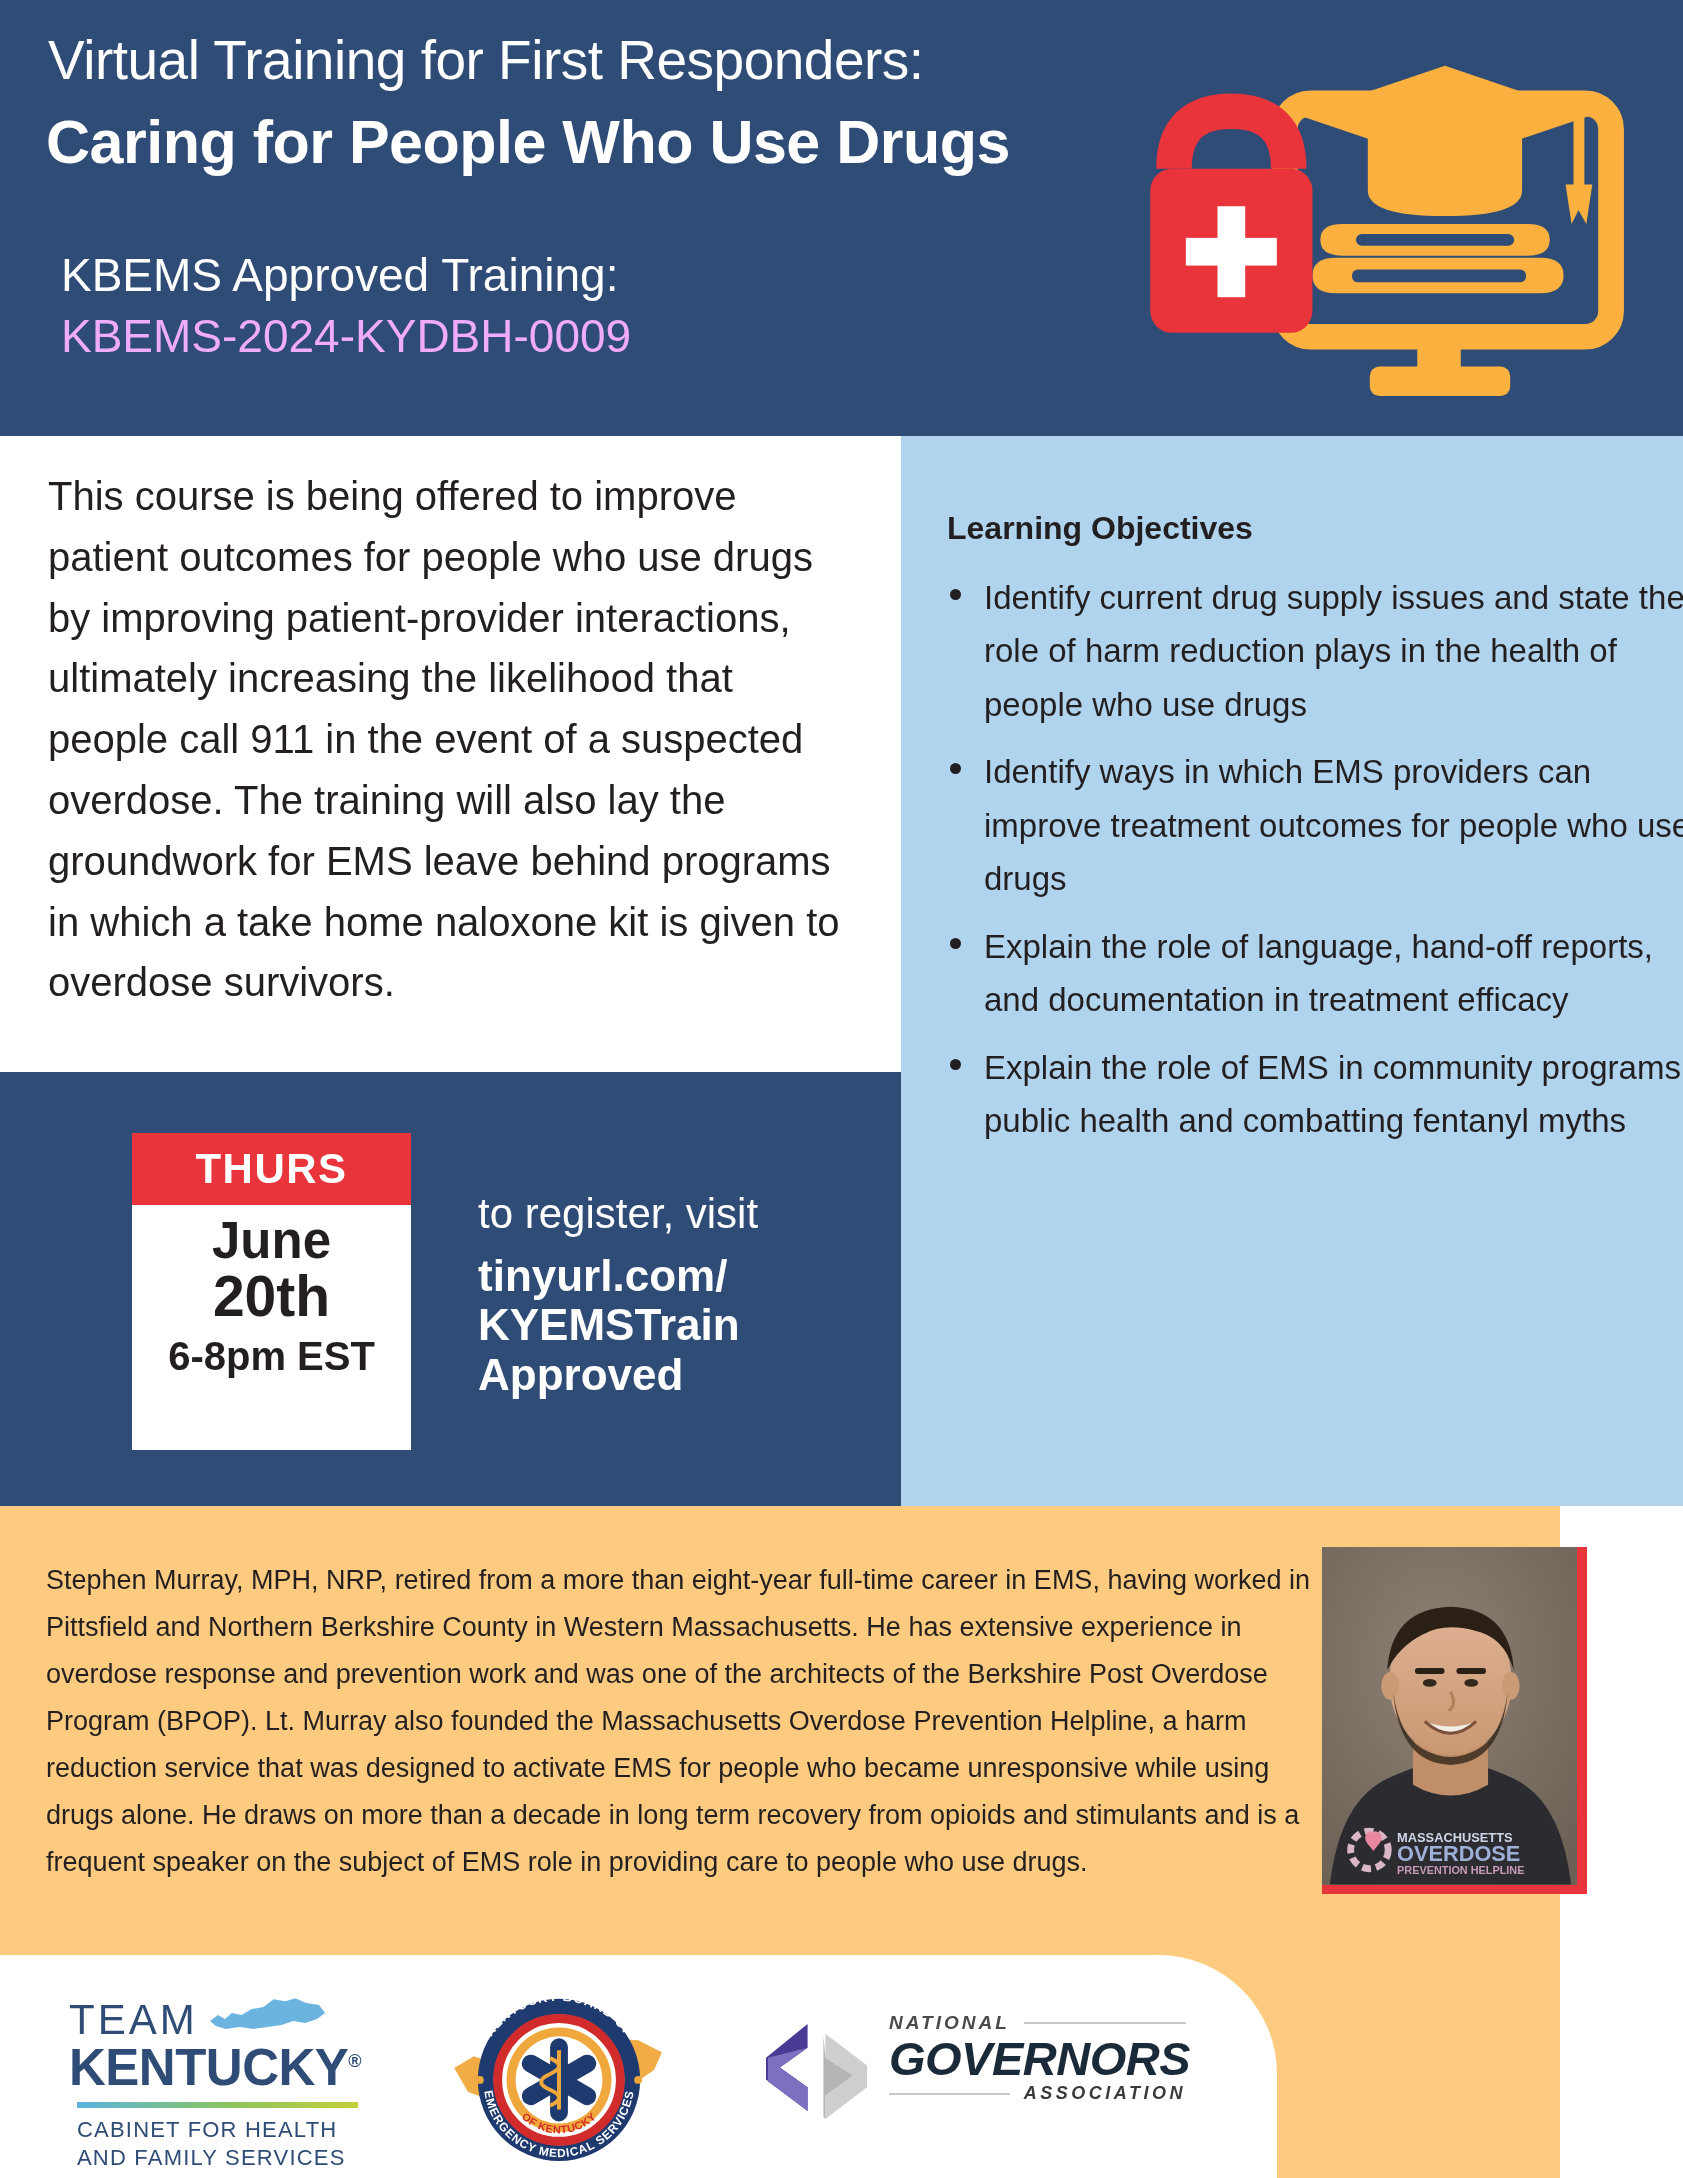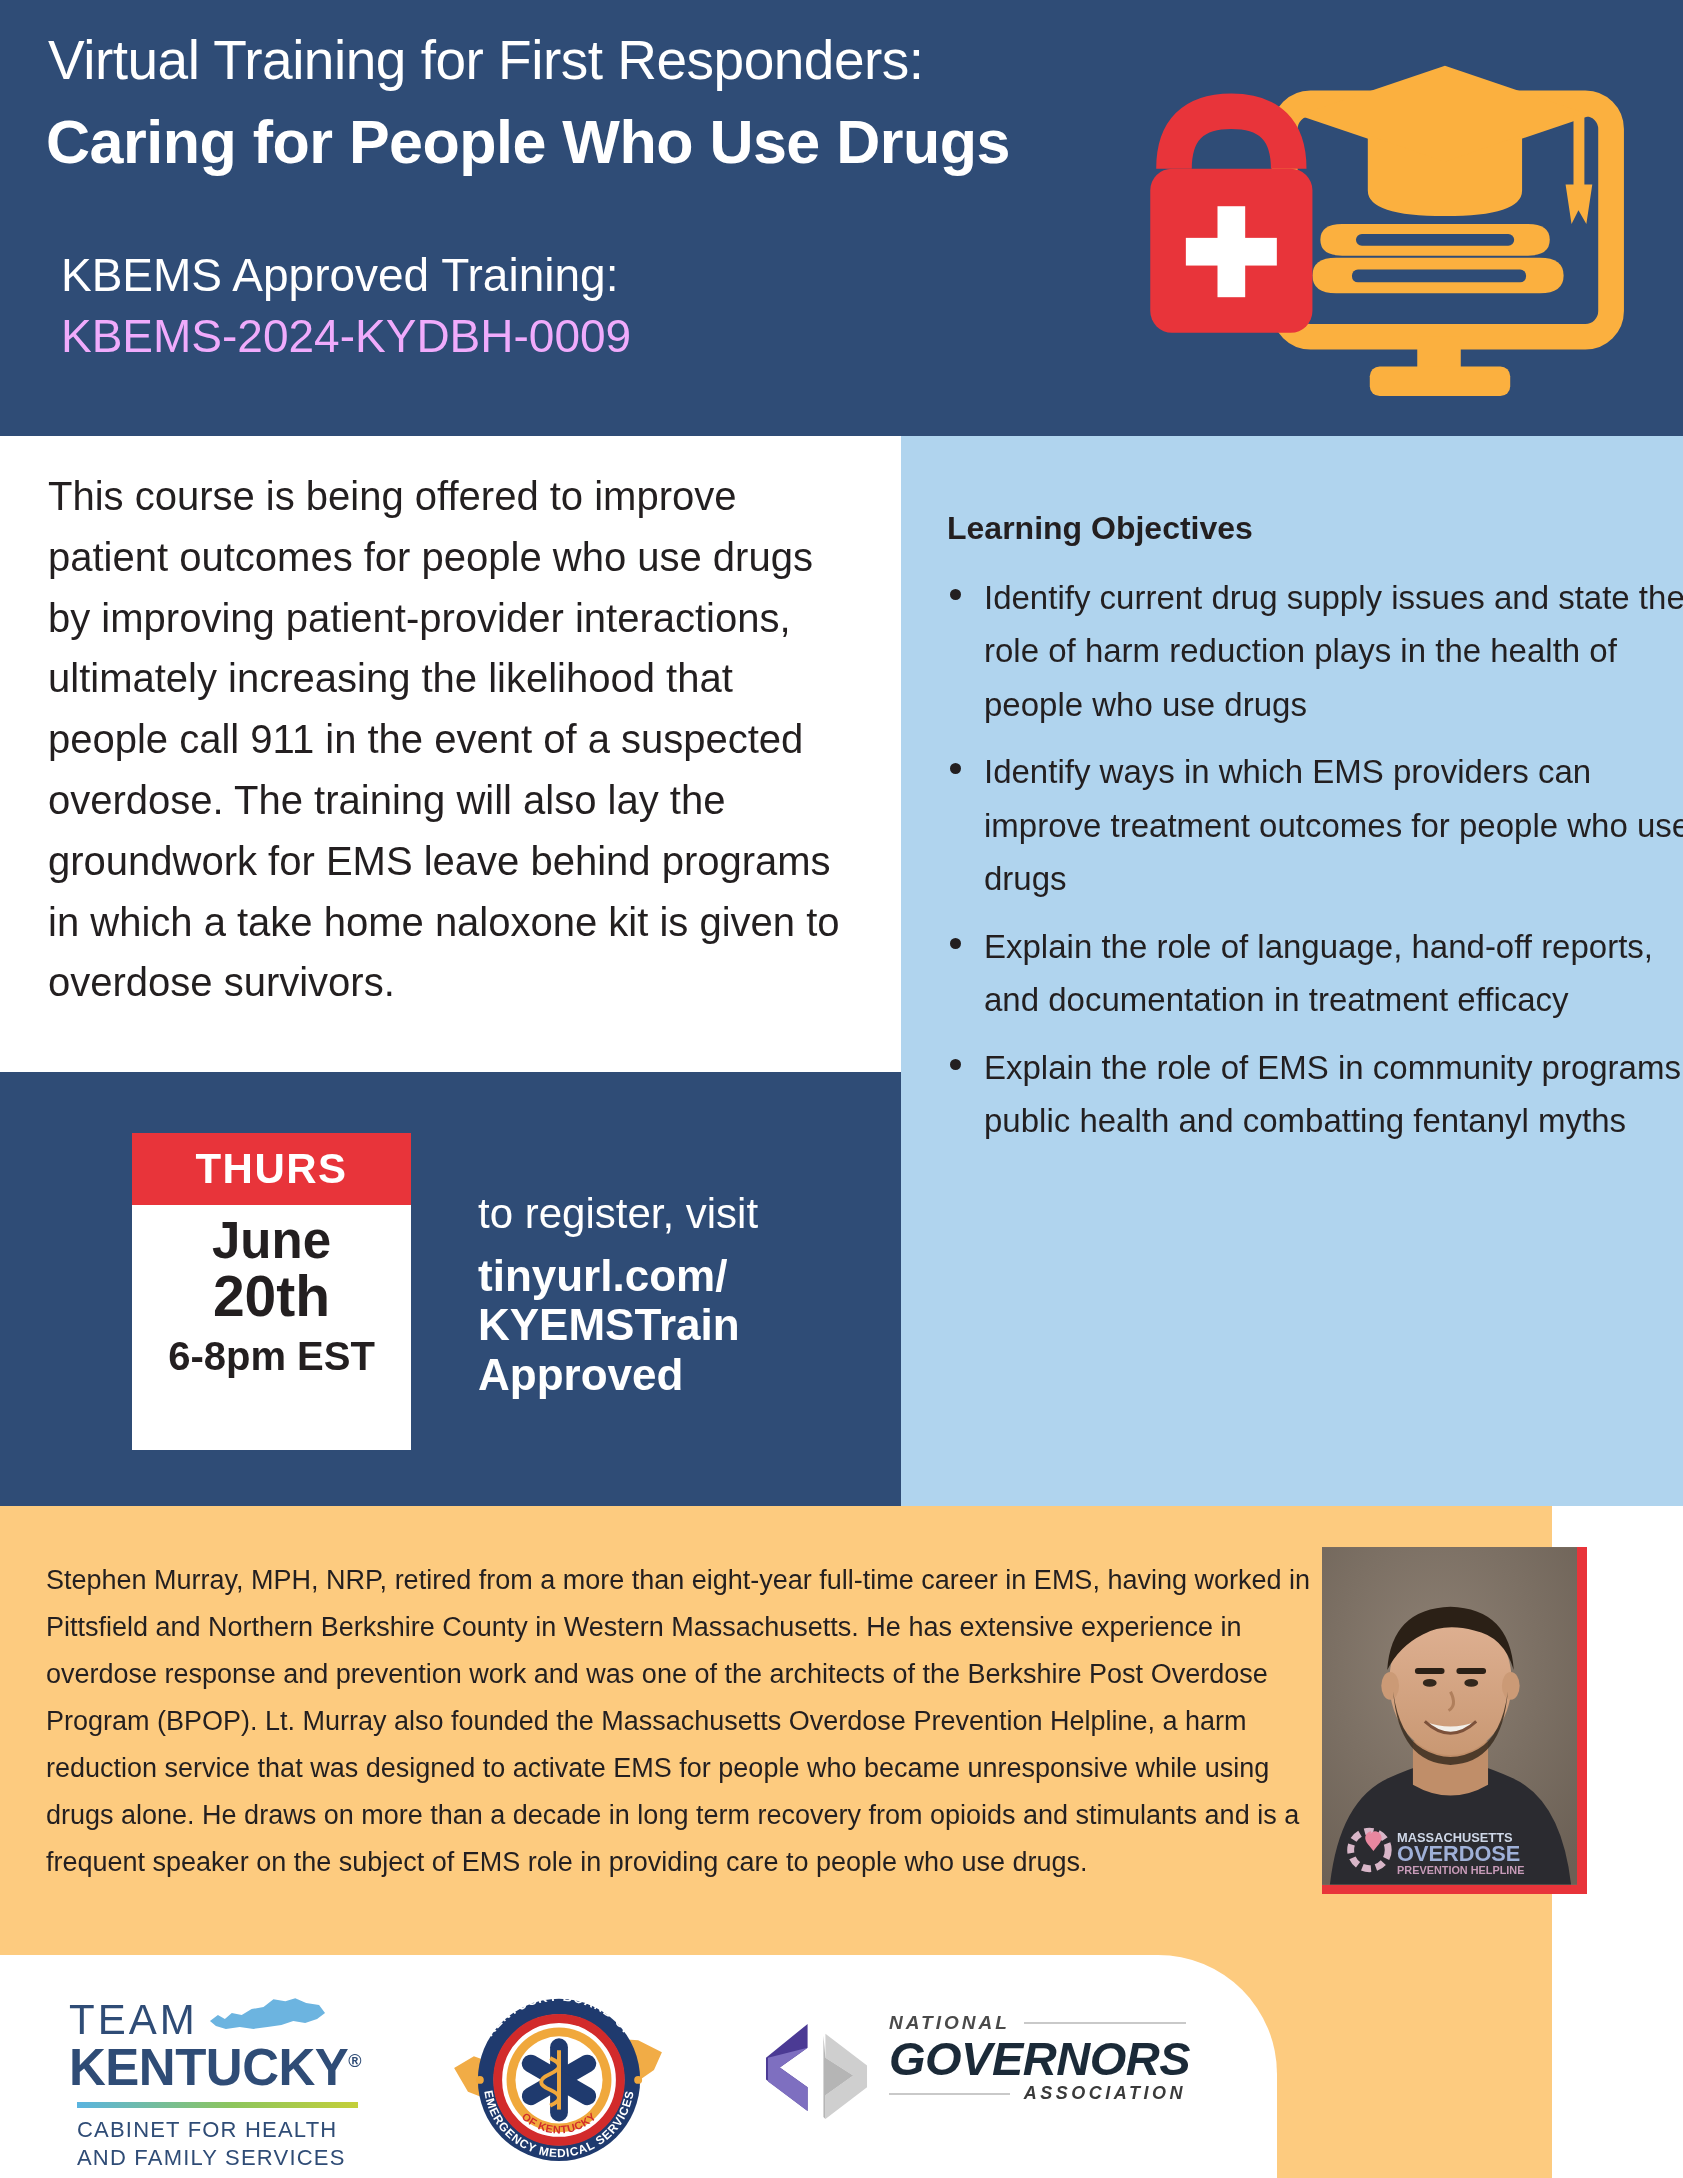--- a/index.html
+++ b/index.html
@@ -94,20 +94,21 @@
   }
   .obj-list li::before{
     content:"";position:absolute;left:-34px;top:18px;
     width:11px;height:11px;border-radius:50%;background:#231f20;
   }
 
   
   .bio-panel{
     position:absolute;left:0;top:1506px;width:1552px;height:672px;
     background:#fdcb7f;
+    padding-left:8px;
   }
   .bio-text{
     position:absolute;left:46px;top:51px;width:1287px;
     color:#231f20;font-size:27px;line-height:1.74;font-weight:400;
   }
   .bio-photo{
     position:absolute;left:1322px;top:41px;width:265px;height:347px;
     background:#e8343a;padding:0 10px 10px 0;box-sizing:border-box;
   }
   .bio-photo-inner{

